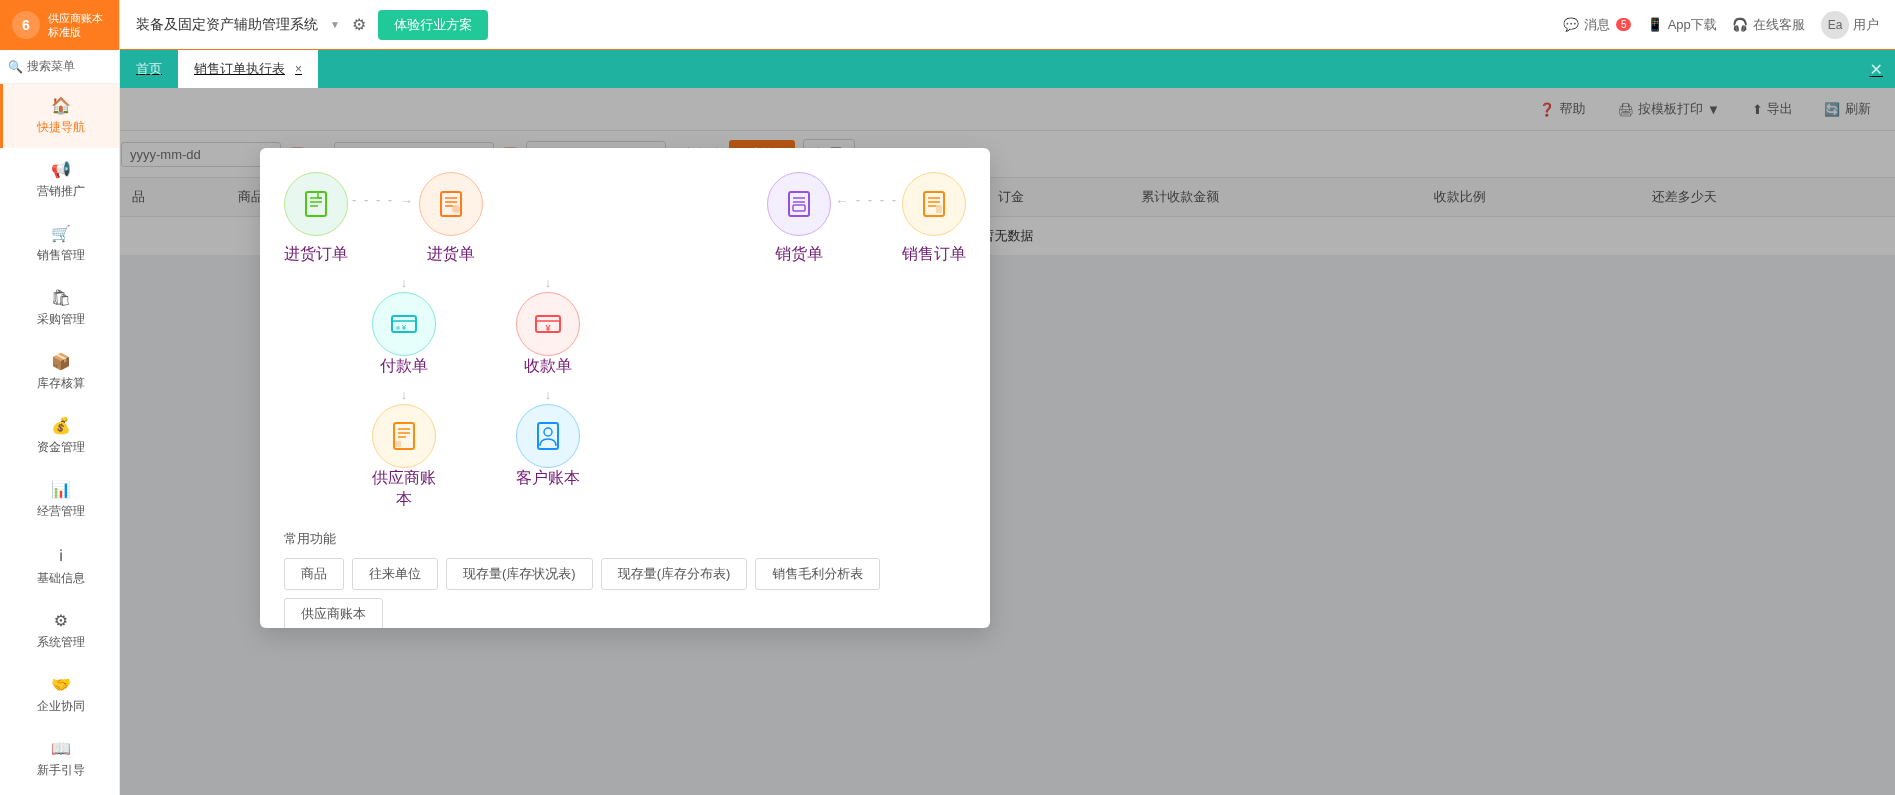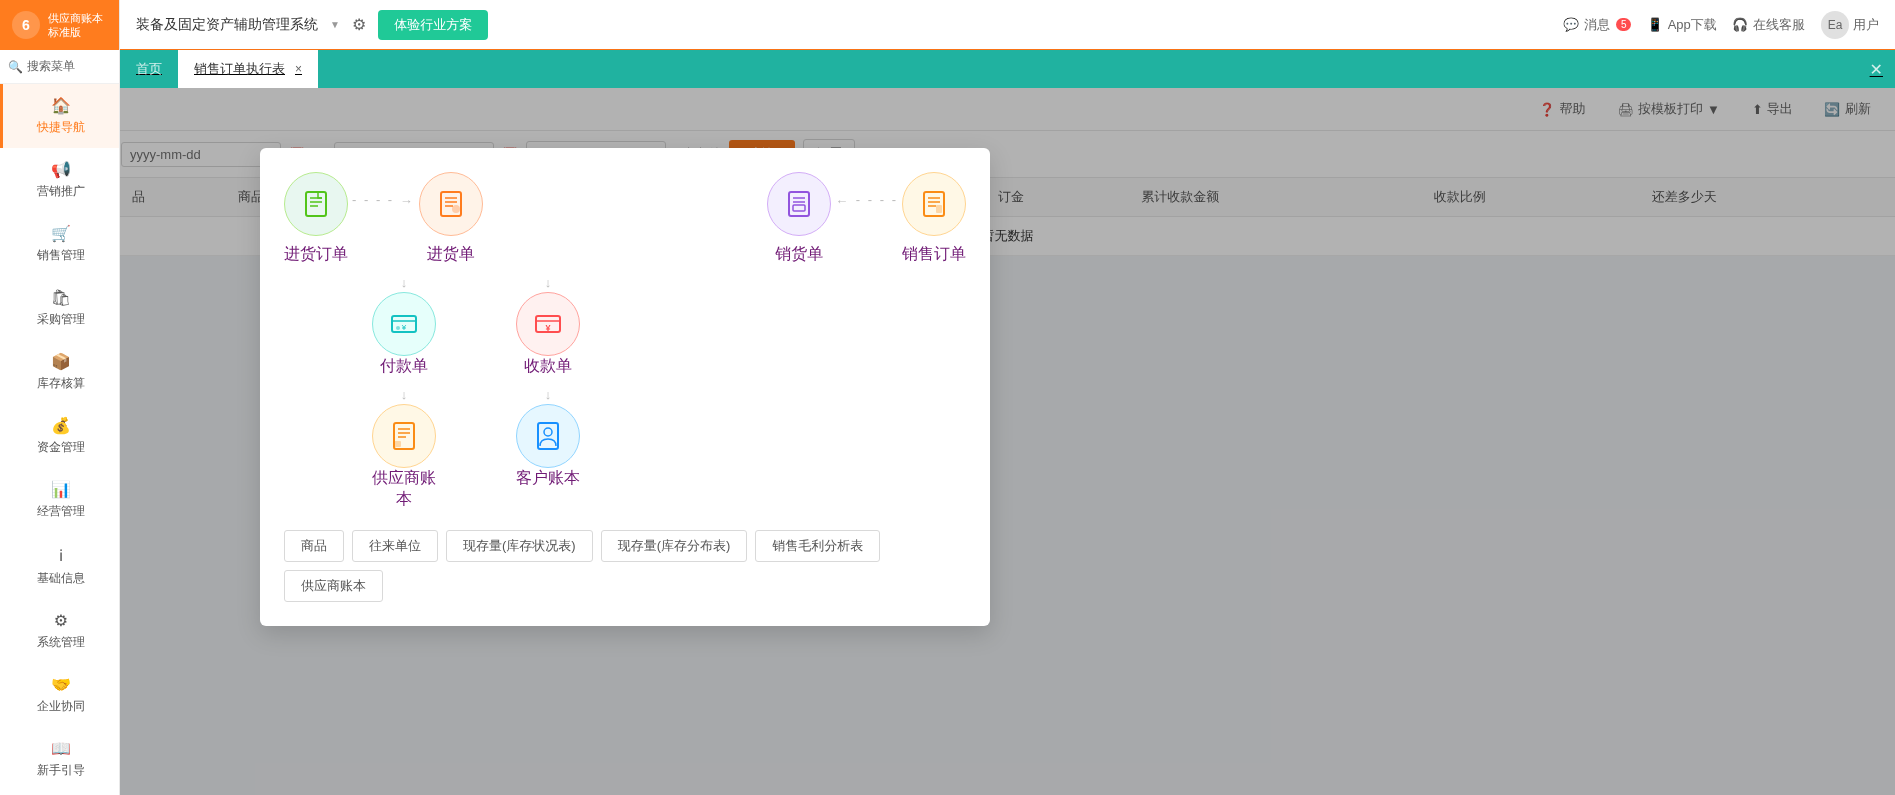--- a/index.html
+++ b/index.html
@@ -361,20 +361,21 @@
                     <rect x="6" y="3" width="20" height="26" rx="2" fill="none" stroke="#1890ff" stroke-width="2"></rect>
                     <circle cx="16" cy="12" r="4" fill="none" stroke="#1890ff" stroke-width="1.5"></circle>
                     <path d="M8 26 Q8 19 16 19 Q24 19 24 26" fill="none" stroke="#1890ff" stroke-width="1.5"></path>
                   </svg>
               </div>
               <span class="flow-label">客户账本</span>
             </div>
           </div>
 
           <div class="common-section">
+            <div class="common-title">常用功能</div>
             <div class="common-btns">
               <button class="common-btn">商品</button>
               <button class="common-btn">往来单位</button>
               <button class="common-btn">现存量(库存状况表)</button>
               <button class="common-btn">现存量(库存分布表)</button>
               <button class="common-btn">销售毛利分析表</button>
               <button class="common-btn">供应商账本</button>
             </div>
           </div>
 

